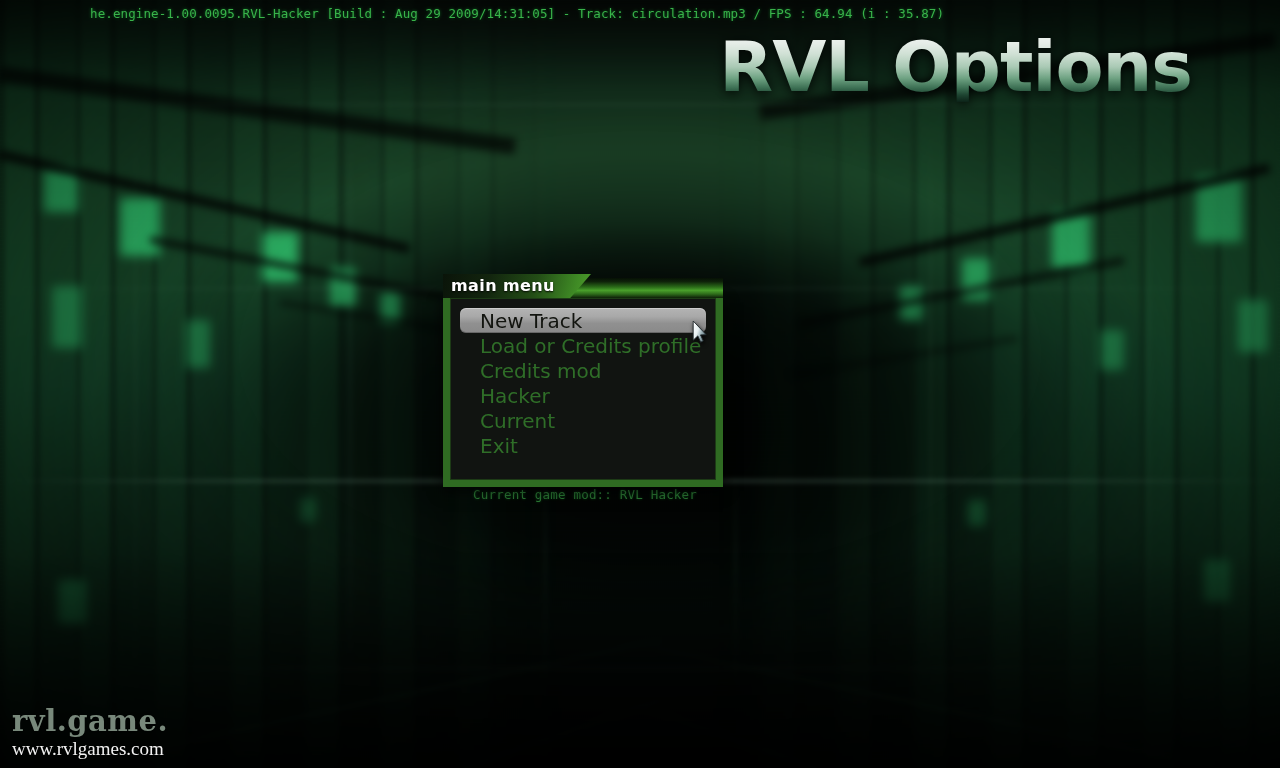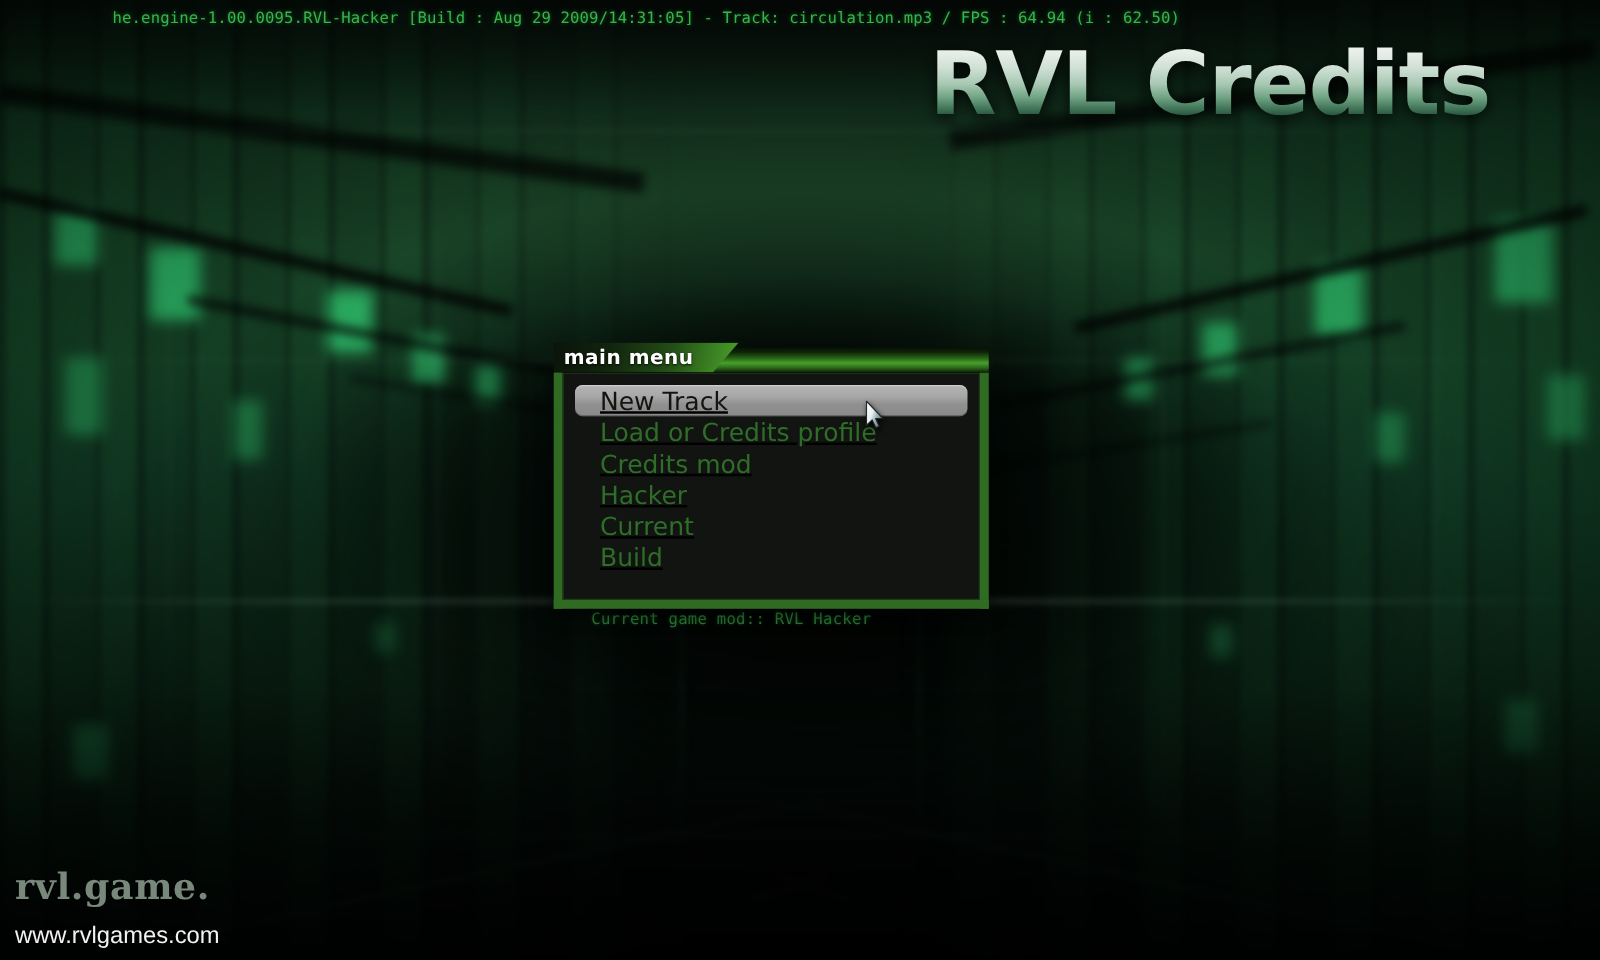--- a/index.html
+++ b/index.html
@@ -149,23 +149,22 @@
     color:transparent;
     filter:drop-shadow(0 2px 6px rgba(0,0,0,0.85));
     z-index:40;
     white-space:nowrap;
   }
 
   
   #menu-panel {
     position:absolute;
     left:443px; top:274px;
-    width:348px;
+    width:280px;
     z-index:50;
-    text-decoration:underline;
   }
 
   
   #menu-titlebar {
     position:relative;
     height:24px;
     width:100%;
   }
   #menu-title-tab {
     position:absolute;
@@ -252,24 +251,24 @@
     font-family:"DejaVu Serif", serif;
     font-size:29px;
     font-weight:bold;
     letter-spacing:.5px;
     color:#93a696;
     opacity:.82;
     line-height:1.05;
     text-shadow:0 1px 3px rgba(0,0,0,0.9);
   }
   #wm-url {
-    font-family:Liberation Sans, sans-serif;
+    font-family:Liberation Serif, serif;
     font-size:19px;
     color:#f2f2f2;
-    margin-top:14px;
+    margin-top:2px;
     text-shadow:0 1px 3px rgba(0,0,0,0.9);
   }
 
   
   #cursor {
     position:absolute;
     left:692px; top:320px;
     width:16px; height:24px;
     z-index:120;
     filter:drop-shadow(1px 2px 2px rgba(0,0,0,0.85));
@@ -334,23 +333,23 @@
     <div class="hline" style="top:104px; background:linear-gradient(90deg, rgba(150,210,180,0) 0%, rgba(150,210,180,0.16) 22%, rgba(150,210,180,0.20) 50%, rgba(150,210,180,0.14) 78%, rgba(150,210,180,0) 100%);"></div>
     <div class="hline" style="top:288px; background:linear-gradient(90deg, rgba(150,210,180,0) 0%, rgba(150,210,180,0.14) 20%, rgba(150,210,180,0.18) 50%, rgba(150,210,180,0.12) 80%, rgba(150,210,180,0) 100%);"></div>
     <div class="hline" style="top:480px; height:2px; background:linear-gradient(90deg, rgba(175,225,200,0) 0%, rgba(175,225,200,0.26) 18%, rgba(175,225,200,0.34) 50%, rgba(175,225,200,0.24) 82%, rgba(175,225,200,0) 100%);"></div>
     <div class="hline" style="top:668px; background:linear-gradient(90deg, rgba(140,200,170,0) 0%, rgba(140,200,170,0.10) 25%, rgba(140,200,170,0.13) 50%, rgba(140,200,170,0.09) 75%, rgba(140,200,170,0) 100%);"></div>
   </div>
 
   <div class="bg-layer" id="bg-scan"></div>
   <div class="bg-layer" id="bg-veil"></div>
   <div class="bg-layer" id="bg-vignette"></div>
 
-  <div id="status-line">he.engine-1.00.0095.RVL-Hacker [Build : Aug 29 2009/14:31:05] - Track: circulation.mp3 / FPS : 64.94 (i : 62.50)</div>
-
-  <div id="logo">RVL Credits</div>
+  <div id="status-line">he.engine-1.00.0095.RVL-Hacker [Build : Aug 29 2009/14:31:05] - Track: circulation.mp3 / FPS : 64.94 (i : 35.87)</div>
+
+  <div id="logo">RVL Options</div>
 
   <div id="menu-panel">
 
     <div id="menu-titlebar">
       <div id="menu-title-bar"></div>
       <div id="menu-title-tab"></div>
       <div id="menu-title-text">main menu</div>
     </div>
 
     <div id="menu-body">
@@ -369,21 +368,21 @@
 
       <div class="menu-item">
         <span>Hacker</span>
       </div>
 
       <div class="menu-item">
         <span>Current</span>
       </div>
 
       <div class="menu-item">
-        <span>Build</span>
+        <span>Exit</span>
       </div>
 
     </div>
   </div>
 
   <div id="mod-status">Current game mod:: RVL Hacker</div>
 
   <div id="watermark">
     <div id="wm-brand">rvl.game.</div>
     <div id="wm-url">www.rvlgames.com</div>

